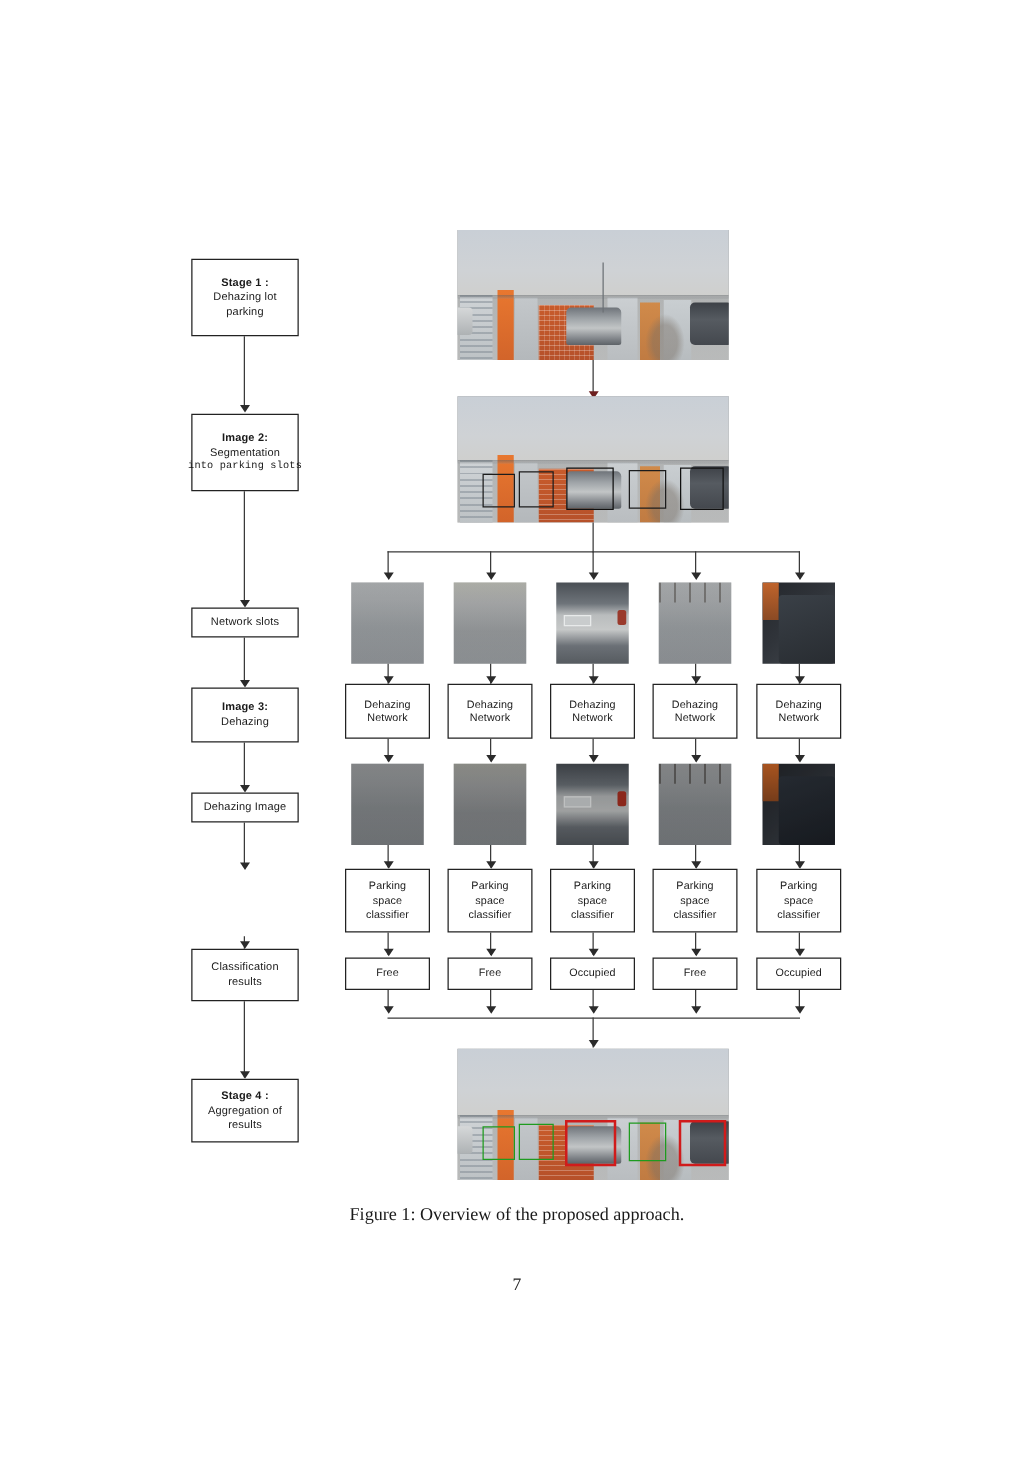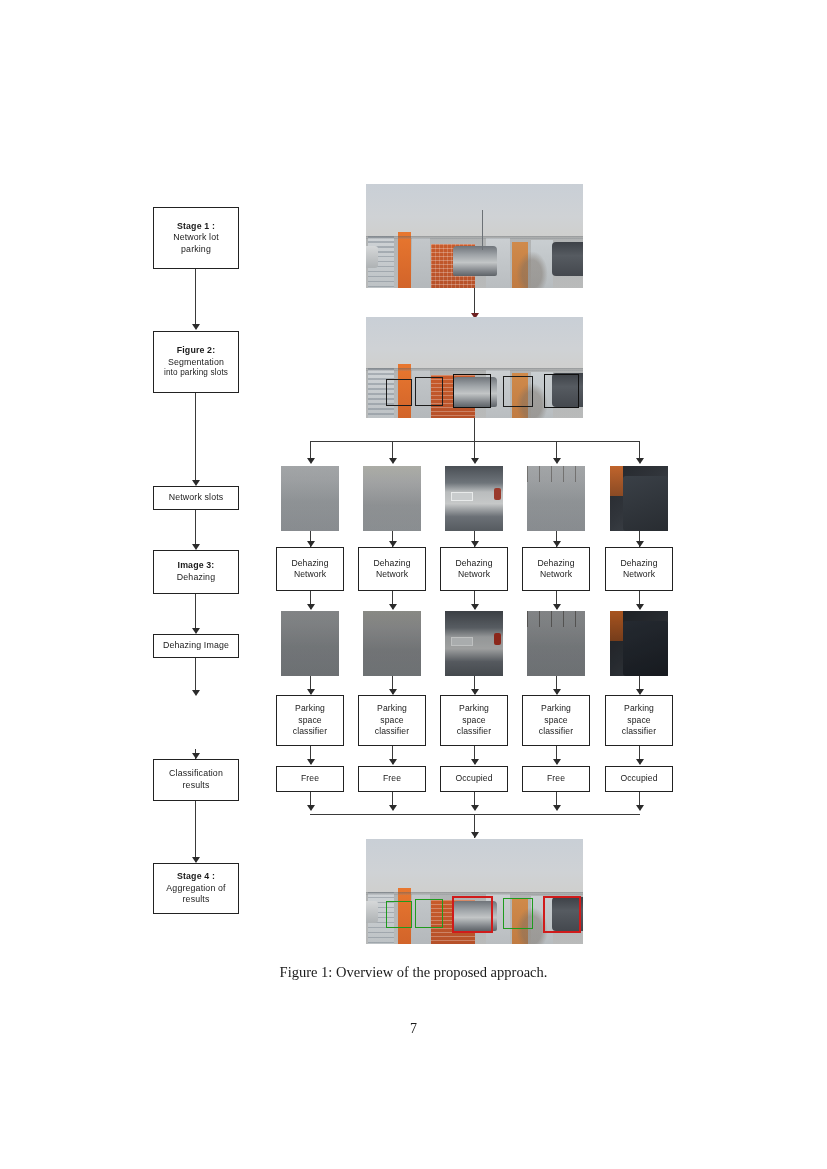--- a/index.html
+++ b/index.html
@@ -76,31 +76,31 @@
     font-family:"Liberation Serif", serif;font-size:14px;color:#1a1a1a;
   }
 </style>
 </head>
 <body>
 
 <div class="page">
 
   <div class="fbox leftbox" style="left:153px;top:207px;width:86px;height:62px;">
     <span class="ln b">Stage 1 :</span>
-    <span class="ln">Network lot</span>
+    <span class="ln">Dehazing lot</span>
     <span class="ln">parking</span>
   </div>
 
   <div class="vline" style="left:195px;top:269px;height:57px;"></div>
   <div class="arrow" style="left:191.5px;top:324px;"></div>
 
   <div class="fbox leftbox" style="left:153px;top:331px;width:86px;height:62px;">
-    <span class="ln b">Figure 2:</span>
+    <span class="ln b">Image 2:</span>
     <span class="ln">Segmentation</span>
-    <span class="ln" style="font-size:8.2px;">into parking slots</span>
+    <span class="ln" style="font-size:8.2px;font-family:Liberation Mono, monospace;">into parking slots</span>
   </div>
 
   <div class="vline" style="left:195px;top:393px;height:90px;"></div>
   <div class="arrow" style="left:191.5px;top:480px;"></div>
 
   <div class="fbox leftbox" style="left:153px;top:486px;width:86px;height:24px;">
     <span class="ln">Network slots</span>
   </div>
 
   <div class="vline" style="left:195px;top:510px;height:38px;"></div>

